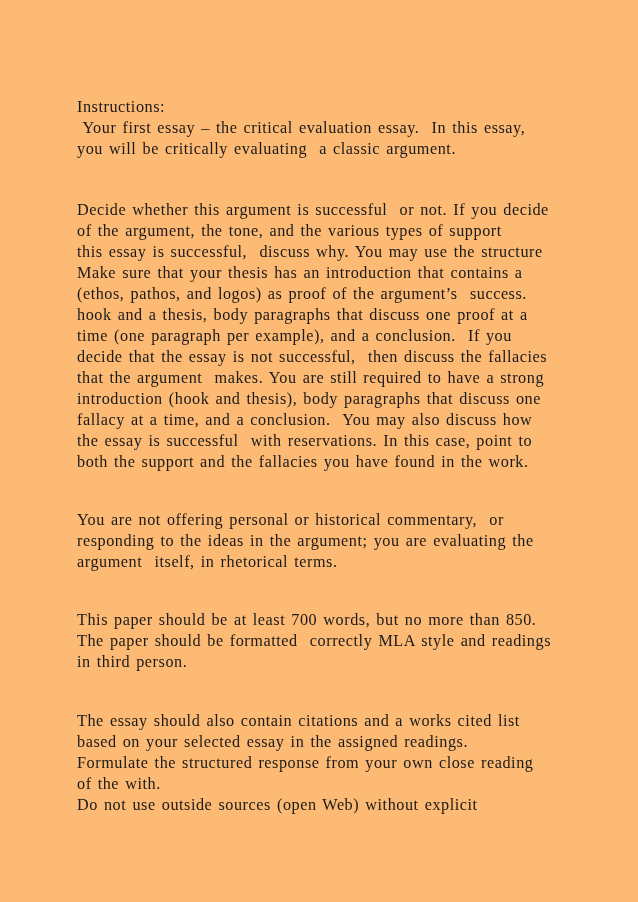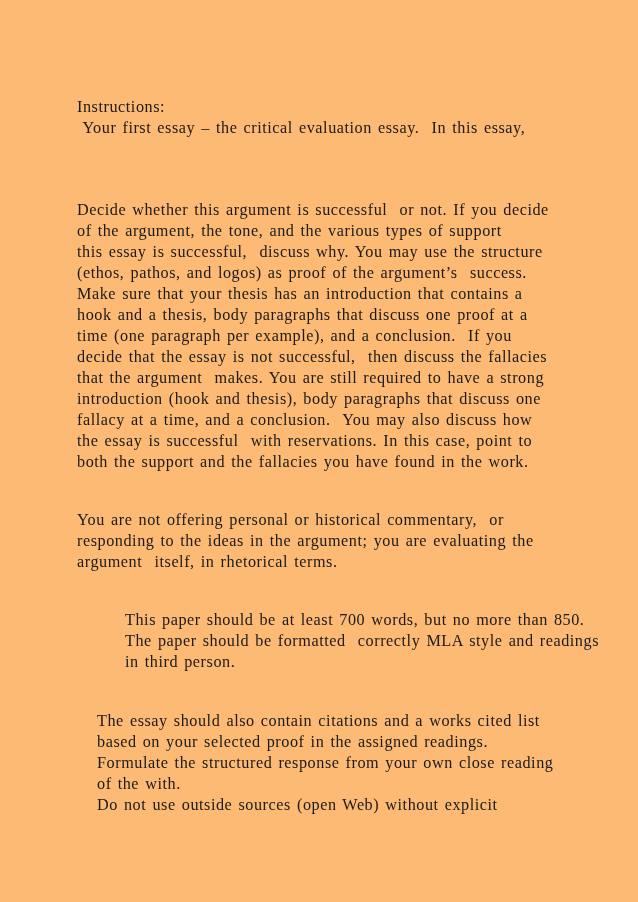--- a/index.html
+++ b/index.html
@@ -31,39 +31,40 @@
       font-size: 16.2px;
       line-height: 21px;
       height: 21px;
       white-space: pre;
       letter-spacing: 0.55px;
       word-spacing: 1.5px;
     }
     #p1 { top: 97px; }
     #p2 { top: 200px; }
     #p3 { top: 510px; }
-    #p4 { top: 610px; margin-left: 48px; }
-    #p5 { top: 711px; margin-left: 20px; }
+    #p4 { top: 610px; }
+    #p5 { top: 711px; }
   </style>
 </head>
 <body>
 
 <div class="page">
 
   <div class="para" id="p1">
     <span class="line">Instructions:</span>
     <span class="line"> Your first essay – the critical evaluation essay.  In this essay,</span>
+    <span class="line">you will be critically evaluating  a classic argument.</span>
   </div>
 
   <div class="para" id="p2">
     <span class="line">Decide whether this argument is successful  or not. If you decide</span>
     <span class="line">of the argument, the tone, and the various types of support</span>
     <span class="line">this essay is successful,  discuss why. You may use the structure</span>
+    <span class="line">Make sure that your thesis has an introduction that contains a</span>
     <span class="line">(ethos, pathos, and logos) as proof of the argument’s  success.</span>
-    <span class="line">Make sure that your thesis has an introduction that contains a</span>
     <span class="line">hook and a thesis, body paragraphs that discuss one proof at a</span>
     <span class="line">time (one paragraph per example), and a conclusion.  If you</span>
     <span class="line">decide that the essay is not successful,  then discuss the fallacies</span>
     <span class="line">that the argument  makes. You are still required to have a strong</span>
     <span class="line">introduction (hook and thesis), body paragraphs that discuss one</span>
     <span class="line">fallacy at a time, and a conclusion.  You may also discuss how</span>
     <span class="line">the essay is successful  with reservations. In this case, point to</span>
     <span class="line">both the support and the fallacies you have found in the work.</span>
   </div>
 
@@ -74,19 +75,19 @@
   </div>
 
   <div class="para" id="p4">
     <span class="line">This paper should be at least 700 words, but no more than 850.</span>
     <span class="line">The paper should be formatted  correctly MLA style and readings</span>
     <span class="line">in third person.</span>
   </div>
 
   <div class="para" id="p5">
     <span class="line">The essay should also contain citations and a works cited list</span>
-    <span class="line">based on your selected proof in the assigned readings.</span>
+    <span class="line">based on your selected essay in the assigned readings.</span>
     <span class="line">Formulate the structured response from your own close reading</span>
     <span class="line">of the with.</span>
     <span class="line">Do not use outside sources (open Web) without explicit</span>
   </div>
 
 </div>
 
 </body></html>

